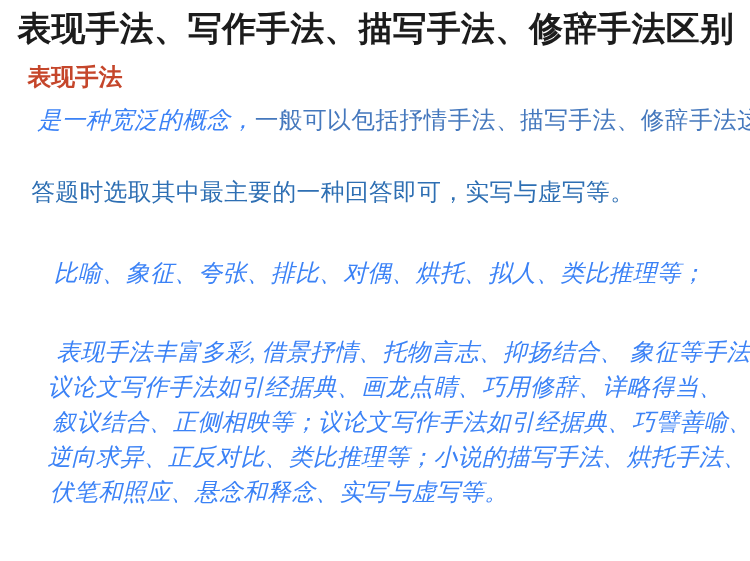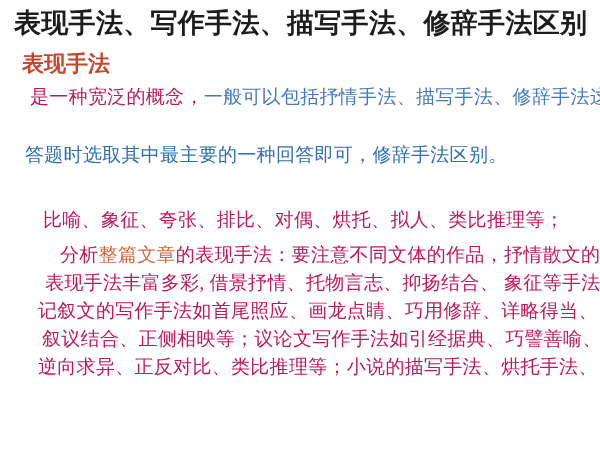--- a/index.html
+++ b/index.html
@@ -21,61 +21,61 @@
     font-size: 27px;
     font-weight: 600;
     letter-spacing: 0.3px;
     color: #1c1c1c;
     white-space: nowrap;
   }
   .heading {
     position: absolute;
     left: 22px; top: 49px;
     margin: 0;
-    font-size: 22px;
+    font-size: 19px;
     font-weight: 700;
     color: #c5462b;
     white-space: nowrap;
   }
   .ln {
     position: absolute;
     margin: 0;
     font-size: 19px;
     line-height: 24px;
     letter-spacing: 0.3px;
     color: #262626;
     white-space: nowrap;
   }
-  .c-body   { color: #be185d; }
+  .c-body   { color: #3b82f6; font-style: italic; }
   .c-blue1  { color: #4578bd; }
   .c-blue2  { color: #2e6fb3; }
   .c-orange1{ color: #dc7150; }
   .c-orange2{ color: #d4683c; }
 </style>
 </head>
 <body>
 
 <div class="slide">
 
   <h1 class="title">表现手法、写作手法、描写手法、修辞手法区别</h1>
 
   <h2 class="heading">表现手法</h2>
 
   <p class="ln" style="left:30px; top:85px;"><span class="c-body">是一种宽泛的概念，</span><span class="c-blue1">一般可以包括抒情手法、描写手法、修辞手法这</span></p>
 
 
-  <p class="ln" style="left:25px; top:143px;"><span class="c-blue2">答题时选取其中最主要的一种回答即可，修辞手法区别。</span></p>
+  <p class="ln" style="left:25px; top:143px;"><span class="c-blue2">答题时选取其中最主要的一种回答即可，实写与虚写等。</span></p>
 
 
   <p class="ln" style="left:43px; top:208px;"><span class="c-body">比喻、象征、夸张、排比、对偶、烘托、拟人、类比推理等；</span></p>
 
-  <p class="ln" style="left:60px; top:243px;"><span class="c-body">分析</span><span class="c-orange2">整篇文章</span><span class="c-body">的表现手法：要注意不同文体的作品，抒情散文的</span></p>
 
   <p class="ln" style="left:45px; top:271px;"><span class="c-body">表现手法丰富多彩, 借景抒情、托物言志、抑扬结合、 象征等手法；</span></p>
 
-  <p class="ln" style="left:38px; top:299px;"><span class="c-body">记叙文的写作手法如首尾照应、画龙点睛、巧用修辞、详略得当、</span></p>
+  <p class="ln" style="left:38px; top:299px;"><span class="c-body">议论文写作手法如引经据典、画龙点睛、巧用修辞、详略得当、</span></p>
 
   <p class="ln" style="left:42px; top:327px;"><span class="c-body">叙议结合、正侧相映等；议论文写作手法如引经据典、巧譬善喻、</span></p>
 
   <p class="ln" style="left:38px; top:355px;"><span class="c-body">逆向求异、正反对比、类比推理等；小说的描写手法、烘托手法、</span></p>
 
+  <p class="ln" style="left:40px; top:383px;"><span class="c-body">伏笔和照应、悬念和释念、实写与虚写等。</span></p>
 
 </div>
 
 </body></html>

